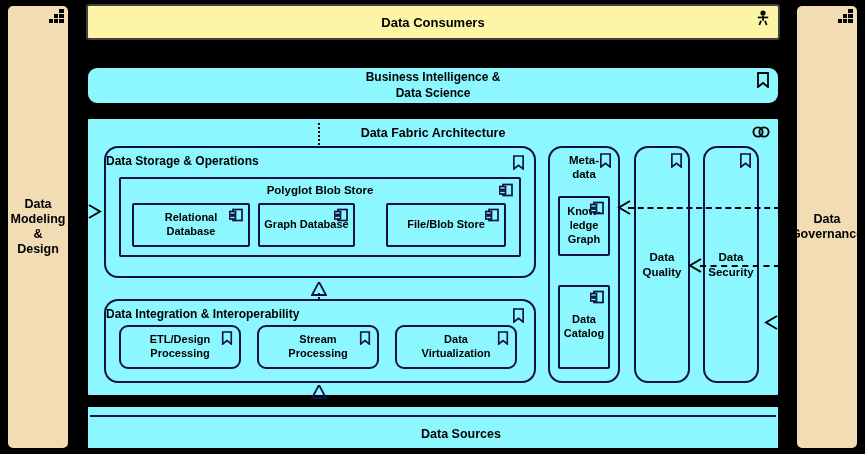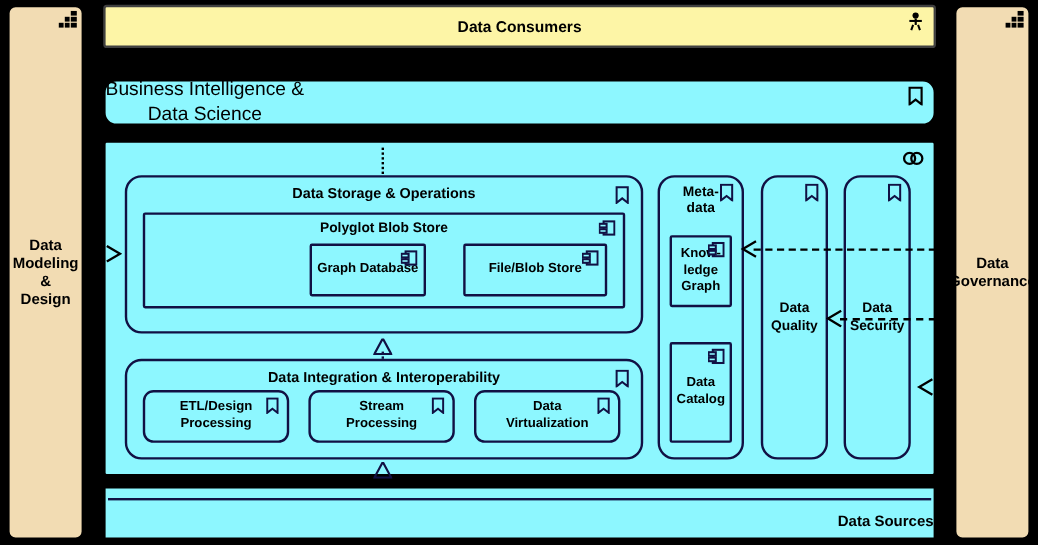--- a/index.html
+++ b/index.html
@@ -27,33 +27,33 @@
     display:flex;align-items:center;justify-content:center;
     font-weight:bold;font-size:13px;
   }
 
   
   .cy{background:#8df7ff;border:2px solid #000;}
   .cy-soft{background:#8df7ff;border:2px solid #114;border-radius:14px;}
   .cy-sq{background:#8df7ff;border:2px solid #114;border-radius:2px;}
 
   .bi{
-    border-radius:11px;display:flex;align-items:center;
-    text-align:center;font-weight:normal;font-size:16px;line-height:1.3;
+    border-radius:11px;display:flex;align-items:center;justify-content:center;
+    text-align:center;font-weight:bold;font-size:12px;line-height:1.3;
   }
   .bi .t{white-space:pre-line;}
 
   .fabric{border-radius:3px;}
   .fabric-title{
     position:absolute;left:0;right:0;top:7px;text-align:center;
     font-weight:bold;font-size:12.5px;
   }
 
   .sect-title{
-    position:absolute;left:0;right:0;top:6px;text-align:center;
+    position:absolute;left:0;right:0;top:6px;text-align:left;
     font-weight:bold;font-size:12px;
   }
   .sub-title{
     position:absolute;left:0;right:0;top:5px;text-align:center;
     font-weight:bold;font-size:11.5px;
   }
 
   .leafbox{
     display:flex;align-items:center;justify-content:center;text-align:center;
     font-weight:bold;font-size:11px;line-height:1.25;
@@ -64,21 +64,21 @@
     display:flex;align-items:center;justify-content:center;text-align:center;
     font-weight:bold;font-size:11.5px;line-height:1.25;
   }
   .colbox .t{white-space:pre-line;}
 
   .sources{
     border-radius:2px;position:relative;
   }
   .sources-strip{position:absolute;left:2px;right:2px;top:8px;height:2px;background:#114;}
   .sources-label{
-    position:absolute;left:16px;right:0;top:20px;text-align:right;
+    position:absolute;left:16px;right:0;top:20px;text-align:center;
     font-weight:bold;font-size:12.5px;margin-left:40px;
   }
 
   
   .ic{position:absolute;line-height:0;}
   .ic svg{display:block;}
 
   
   .vdot{position:absolute;border-left:2px dotted #000;}
   .hdash{position:absolute;border-top:2px dashed #000;}
@@ -137,20 +137,21 @@
     <span class="t">Business Intelligence &amp;
 Data Science</span>
     <span class="ic" style="right:8px;top:4px;">
       <svg width="14" height="16" viewBox="0 0 14 16">
         <path d="M2 1 h10 v14 l-5 -4 l-5 4 z" fill="none" stroke="#000" stroke-width="1.8"></path>
       </svg>
     </span>
   </div>
 
   <div class="abs cy fabric" style="left:86px;top:117px;width:694px;height:280px;">
+    <div class="fabric-title">Data Fabric Architecture</div>
     <span class="ic" style="right:8px;top:7px;">
       <svg width="18" height="12" viewBox="0 0 18 12">
         <circle cx="6" cy="6" r="4.6" fill="none" stroke="#000" stroke-width="1.9"></circle>
         <circle cx="12" cy="6" r="4.6" fill="none" stroke="#000" stroke-width="1.9"></circle>
       </svg>
     </span>
   </div>
 
   <div class="vdot" style="left:318px;top:123px;height:22px;"></div>
 
@@ -167,20 +168,31 @@
     <div class="sub-title">Polyglot Blob Store</div>
     <span class="ic" style="right:6px;top:4px;">
       <svg width="14" height="14" viewBox="0 0 14 14">
         <rect x="4" y="1.5" width="9" height="11" fill="none" stroke="#114" stroke-width="1.7"></rect>
         <rect x="0.5" y="3.5" width="6" height="3" fill="#8df7ff" stroke="#114" stroke-width="1.7"></rect>
         <rect x="0.5" y="8" width="6" height="3" fill="#8df7ff" stroke="#114" stroke-width="1.7"></rect>
       </svg>
     </span>
   </div>
 
+  <div class="abs cy-sq leafbox" style="left:132px;top:203px;width:118px;height:44px;">
+    <span class="t">Relational
+Database</span>
+    <span class="ic" style="right:5px;top:3px;">
+      <svg width="14" height="14" viewBox="0 0 14 14">
+        <rect x="4" y="1.5" width="9" height="11" fill="none" stroke="#114" stroke-width="1.7"></rect>
+        <rect x="0.5" y="3.5" width="6" height="3" fill="#8df7ff" stroke="#114" stroke-width="1.7"></rect>
+        <rect x="0.5" y="8" width="6" height="3" fill="#8df7ff" stroke="#114" stroke-width="1.7"></rect>
+      </svg>
+    </span>
+  </div>
 
   <div class="abs cy-sq leafbox" style="left:258px;top:203px;width:97px;height:44px;">
     <span class="t">Graph Database</span>
     <span class="ic" style="right:5px;top:3px;">
       <svg width="14" height="14" viewBox="0 0 14 14">
         <rect x="4" y="1.5" width="9" height="11" fill="none" stroke="#114" stroke-width="1.7"></rect>
         <rect x="0.5" y="3.5" width="6" height="3" fill="#8df7ff" stroke="#114" stroke-width="1.7"></rect>
         <rect x="0.5" y="8" width="6" height="3" fill="#8df7ff" stroke="#114" stroke-width="1.7"></rect>
       </svg>
     </span>

